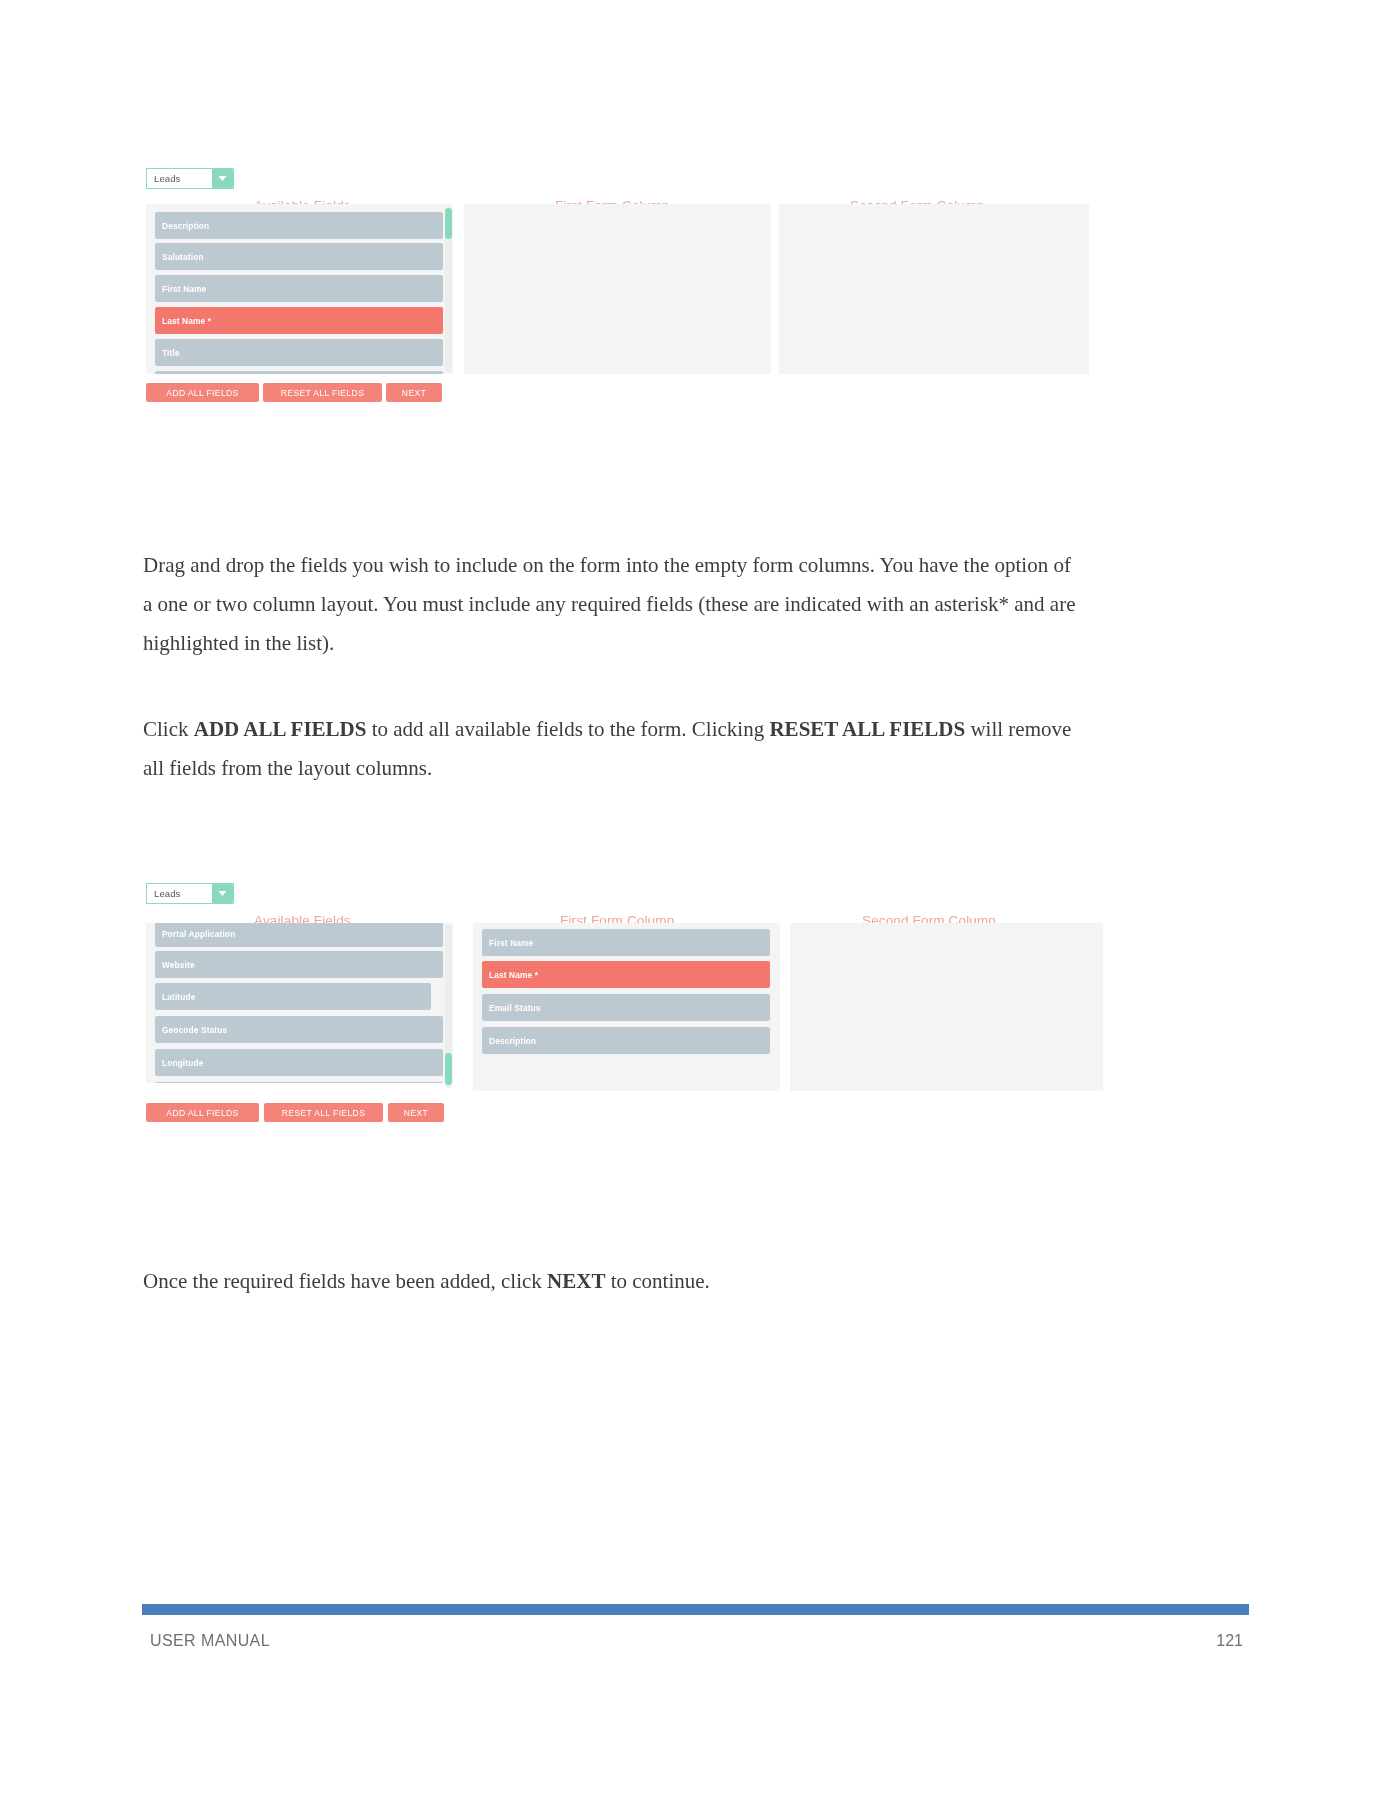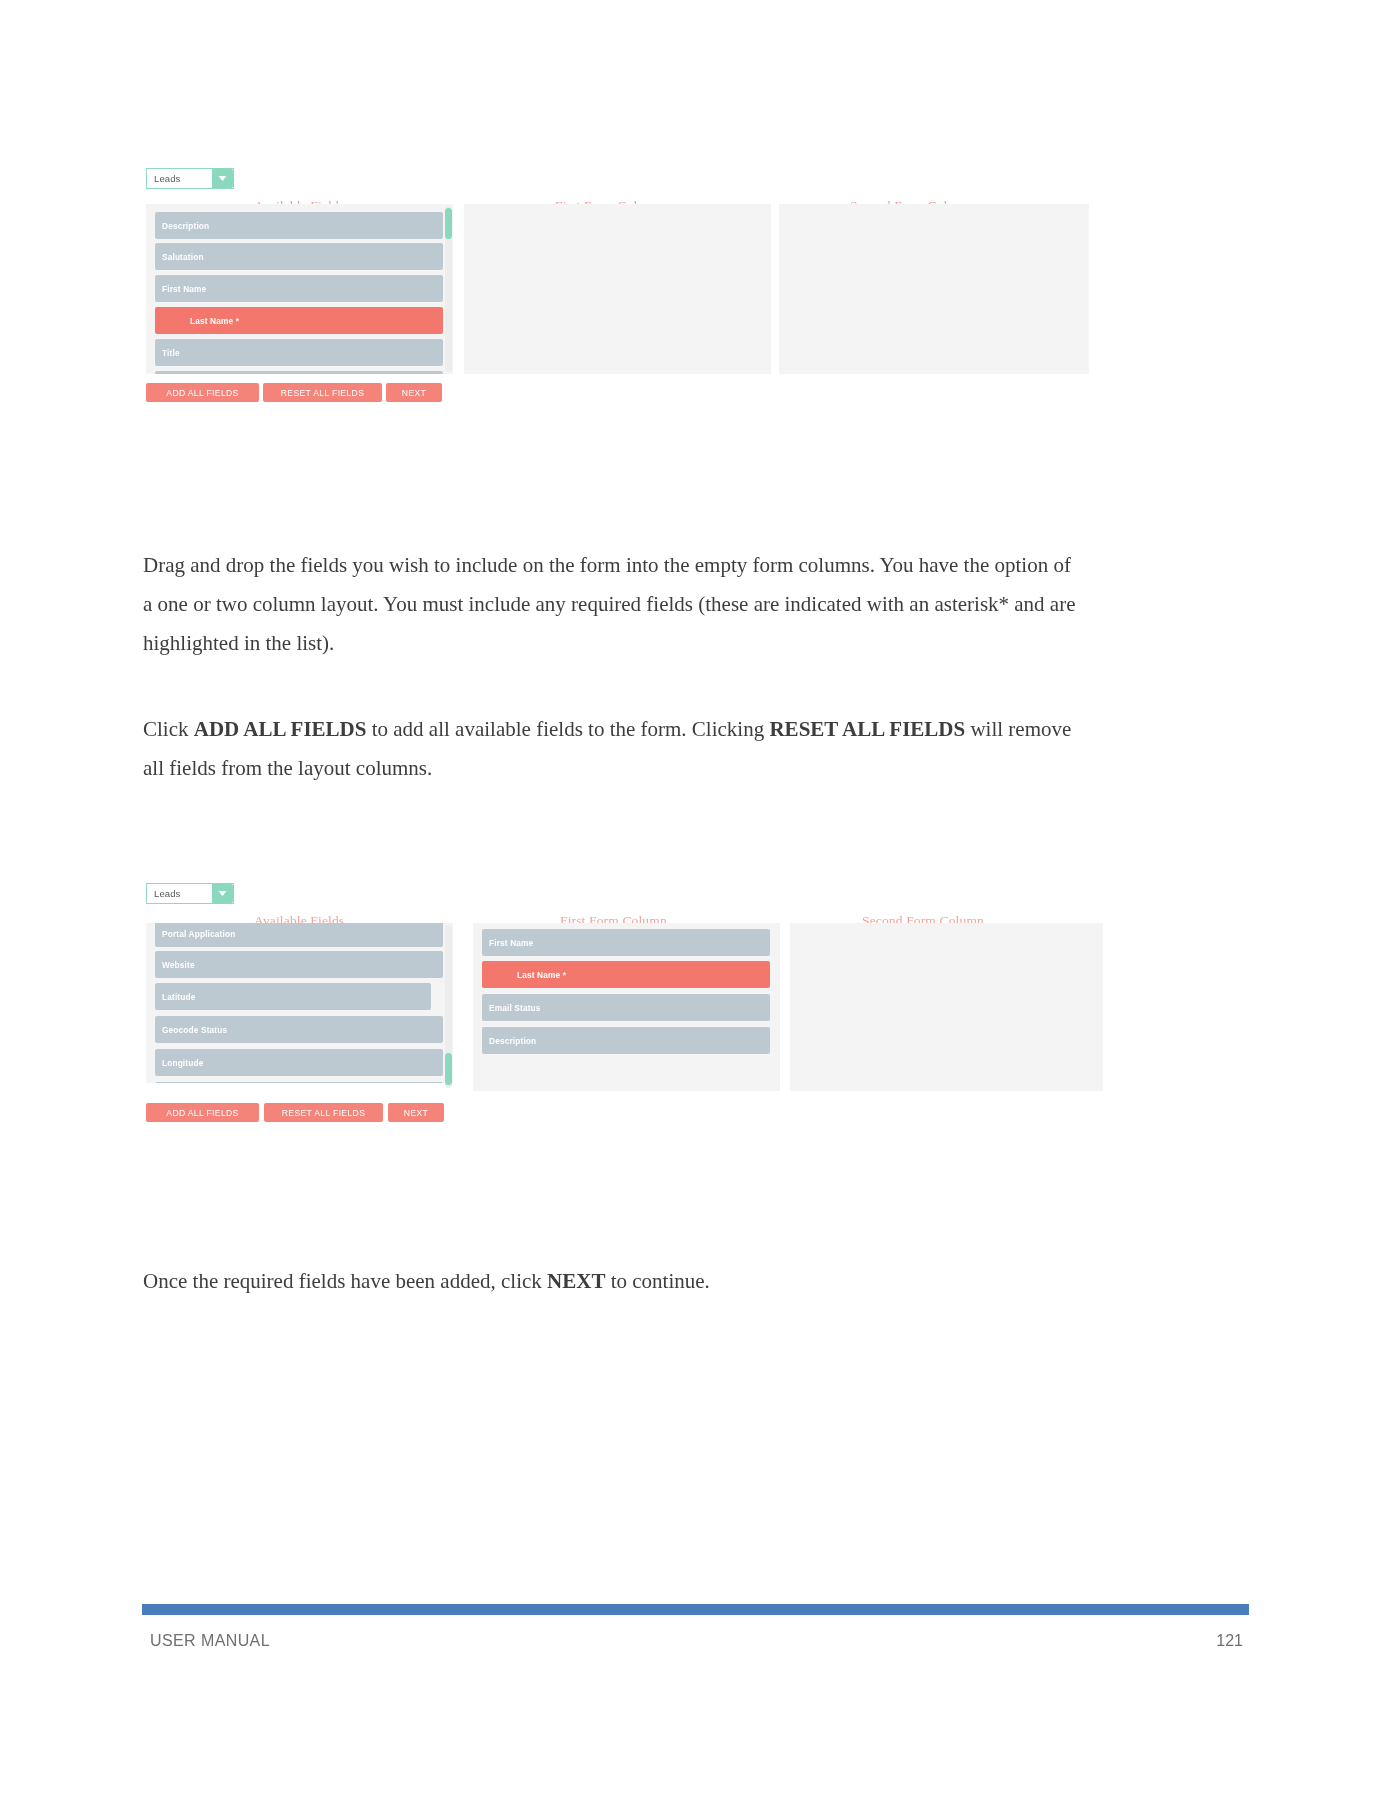--- a/index.html
+++ b/index.html
@@ -52,21 +52,21 @@
     display: flex;
     align-items: center;
     justify-content: center;
     border-radius: 0 2px 2px 0;
   }
   .select-arrow svg { display: block; }
   .col-title {
     position: absolute;
     font-size: 13.5px;
     color: #f2a49c;
-    font-family: Liberation Serif, serif;
+    font-family: Liberation Sans, sans-serif;
     white-space: nowrap;
     letter-spacing: 0.15px;
   }
 
   .panel {
     position: absolute;
     background: #f4f4f4;
     box-sizing: border-box;
   }
   .panel-avail {
@@ -78,21 +78,20 @@
     position: absolute;
     left: 9px;
     background: #bdc9d0;
     border-radius: 2px;
     box-sizing: border-box;
     display: flex;
     align-items: center;
   }
   .field.req {
     background: #f4776d;
-    padding-left: 28px;
   }
   .field-label {
     font-size: 8.3px;
     color: #ffffff;
     font-weight: bold;
     padding-left: 7px;
     letter-spacing: 0.15px;
     white-space: nowrap;
     font-family: "Liberation Sans", sans-serif;
   }

